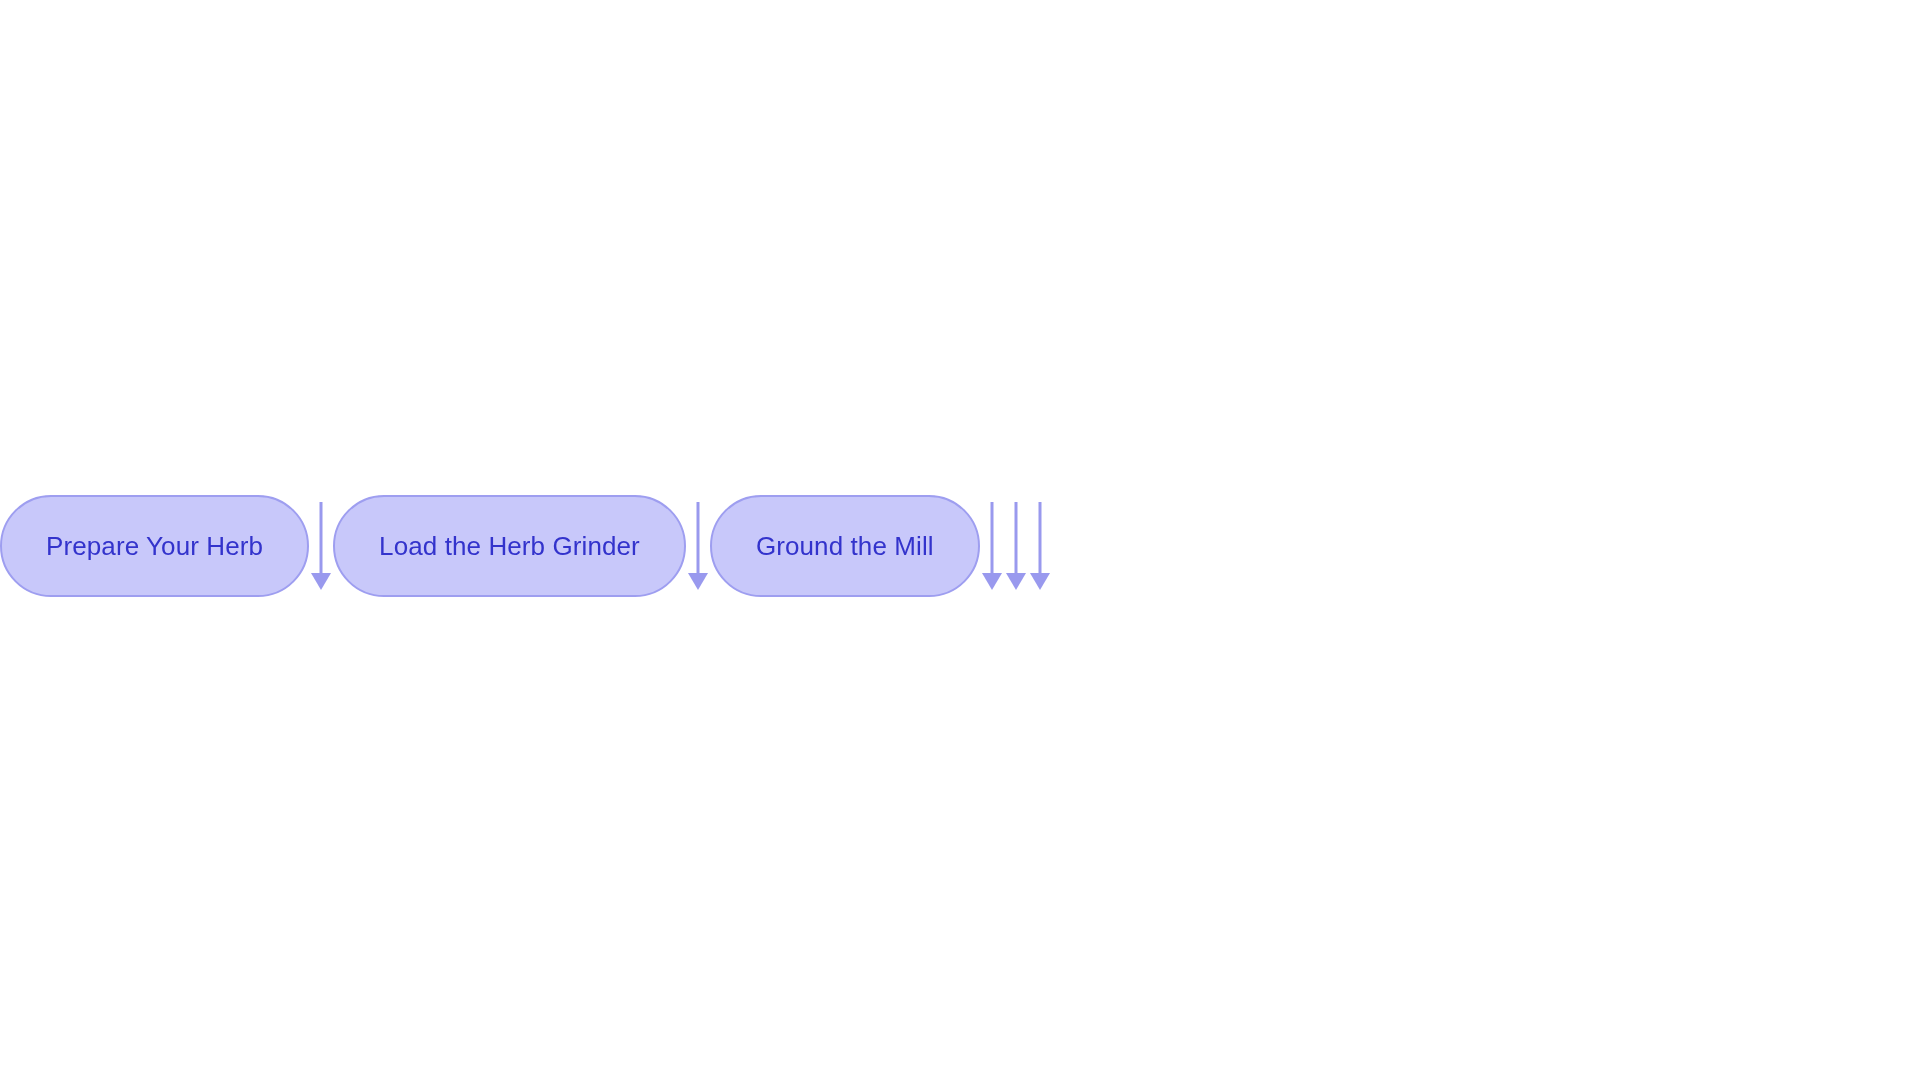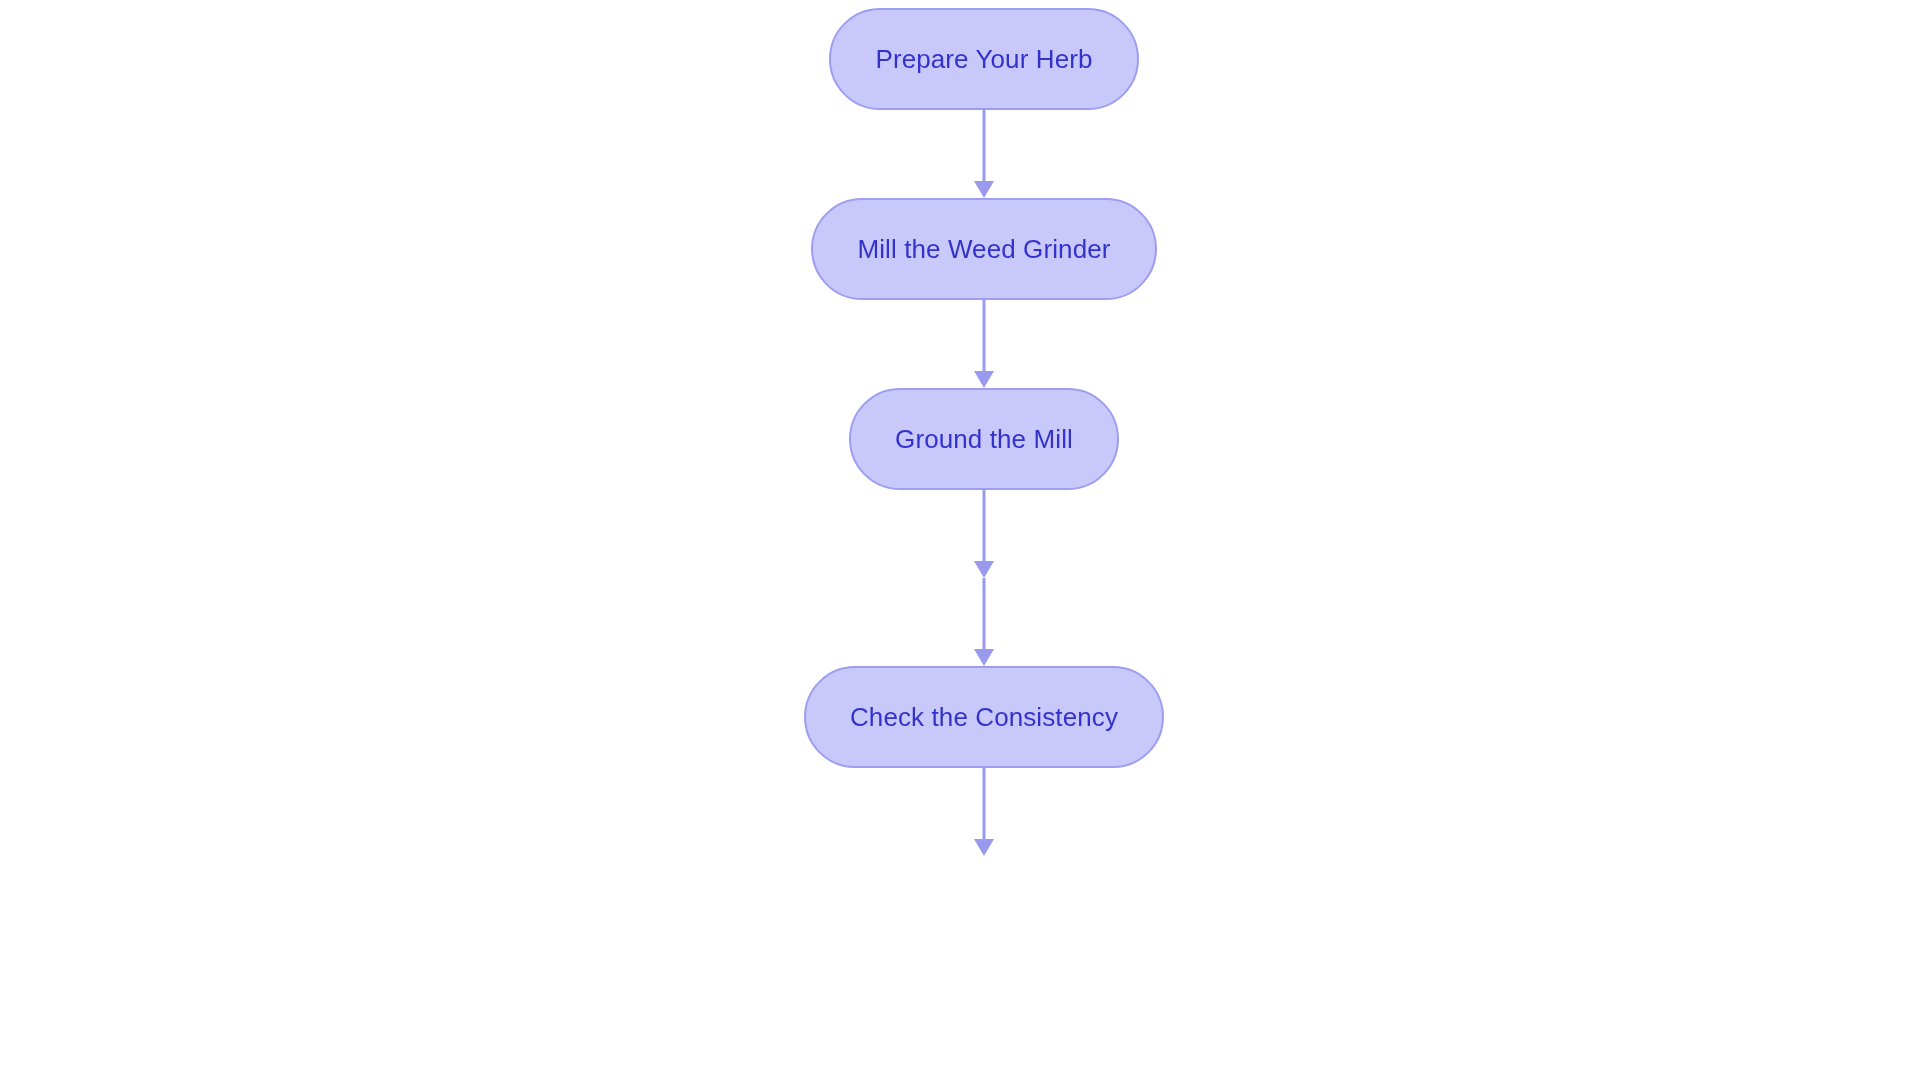--- a/index.html
+++ b/index.html
@@ -21,26 +21,25 @@
   }
 
   
   .flow {
     position: absolute;
     left: 0;
     top: 0;
     width: 1920px;
     height: 1083px;
     display: flex;
-    flex-direction: column;
+    flex-direction: row;
     align-items: center;
     justify-content: flex-start;
     padding-top: 8px;
     box-sizing: border-box;
-    padding-left: 48px;
   }
 
   
   .node {
     box-sizing: border-box;
     height: 102px;
     border: 2px solid #9e9ef0;
     border-radius: 51px;
     background: #c8c8fa;
     color: #3333cc;
@@ -93,21 +92,21 @@
     <div class="node">
       <span>Prepare Your Herb</span>
     </div>
 
     <div class="connector">
       <div class="shaft"></div>
       <div class="head"></div>
     </div>
 
     <div class="node">
-      <span>Mill the Weed Grinder</span>
+      <span>Load the Herb Grinder</span>
     </div>
 
     <div class="connector">
       <div class="shaft"></div>
       <div class="head"></div>
     </div>
 
     <div class="node">
       <span>Ground the Mill</span>
     </div>
@@ -116,23 +115,20 @@
       <div class="shaft"></div>
       <div class="head"></div>
     </div>
 
 
     <div class="connector">
       <div class="shaft"></div>
       <div class="head"></div>
     </div>
 
-    <div class="node">
-      <span>Check the Consistency</span>
-    </div>
 
     <div class="connector">
       <div class="shaft"></div>
       <div class="head"></div>
     </div>
 
 
   </div>
 </div>
 

